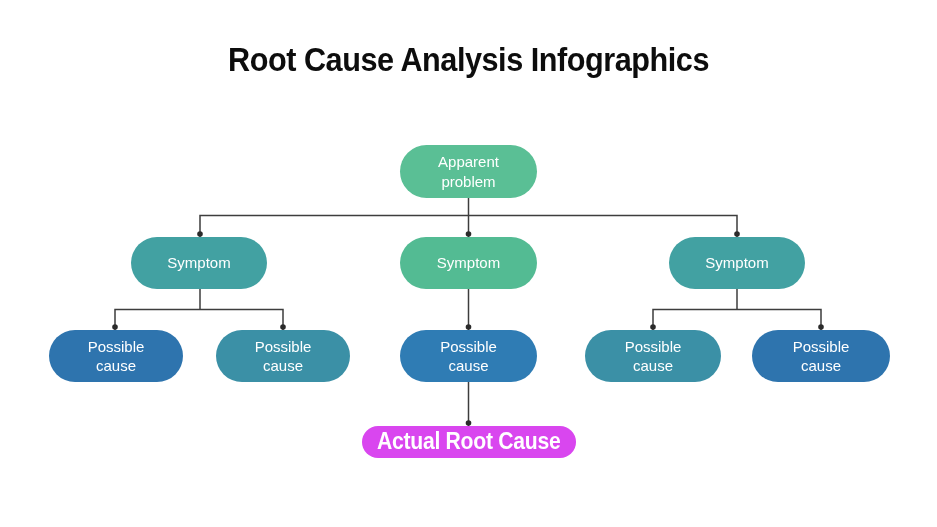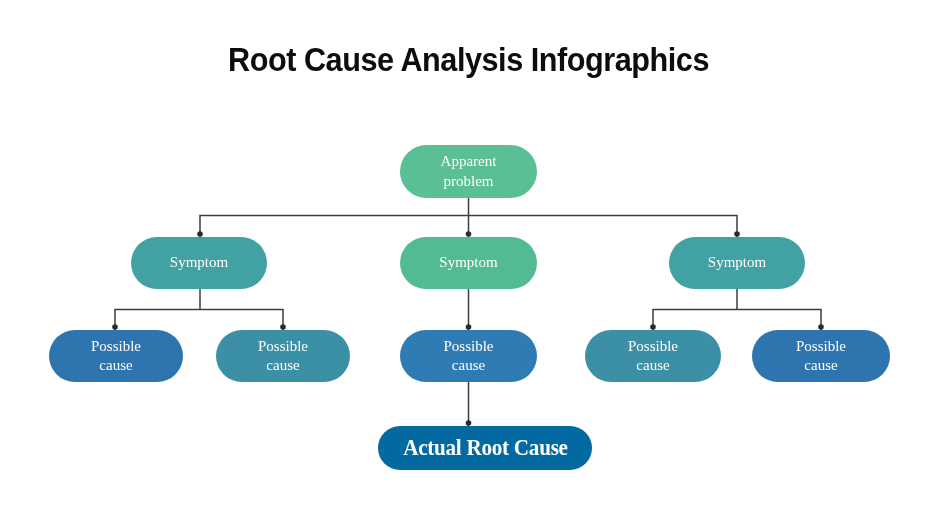--- a/index.html
+++ b/index.html
@@ -36,21 +36,20 @@
   .pill {
     position: absolute;
     display: flex;
     align-items: center;
     justify-content: center;
     text-align: center;
     color: #ffffff;
     border-radius: 28px;
     font-size: 15px;
     line-height: 1.3;
-    font-family: Liberation Serif, serif;
   }
   .pill span { white-space: pre-line; }
   .pill-root {
     font-size: 23px;
     font-weight: 700;
     letter-spacing: -0.3px;
   }
   .pill-root span { transform: scaleX(0.92); display: inline-block; }
 </style>
 </head>
@@ -113,17 +112,17 @@
   </div>
   <div class="pill" style="left: 585px; top: 330px; width: 136px; height: 52px; background-color: rgb(59, 144, 166);">
     <span>Possible
 cause</span>
   </div>
   <div class="pill" style="left: 752px; top: 330px; width: 138px; height: 52px; background-color: rgb(46, 116, 174);">
     <span>Possible
 cause</span>
   </div>
 
-  <div class="pill pill-root" style="left: 378px; top: 426px; width: 214px; height: 44px; border-radius: 24px; background-color: #0369a1;">
+  <div class="pill pill-root" style="left: 362px; top: 426px; width: 214px; height: 32px; border-radius: 24px; background-color: #d946ef;">
     <span>Actual Root Cause</span>
   </div>
 
 </div>
 
 </body></html>

